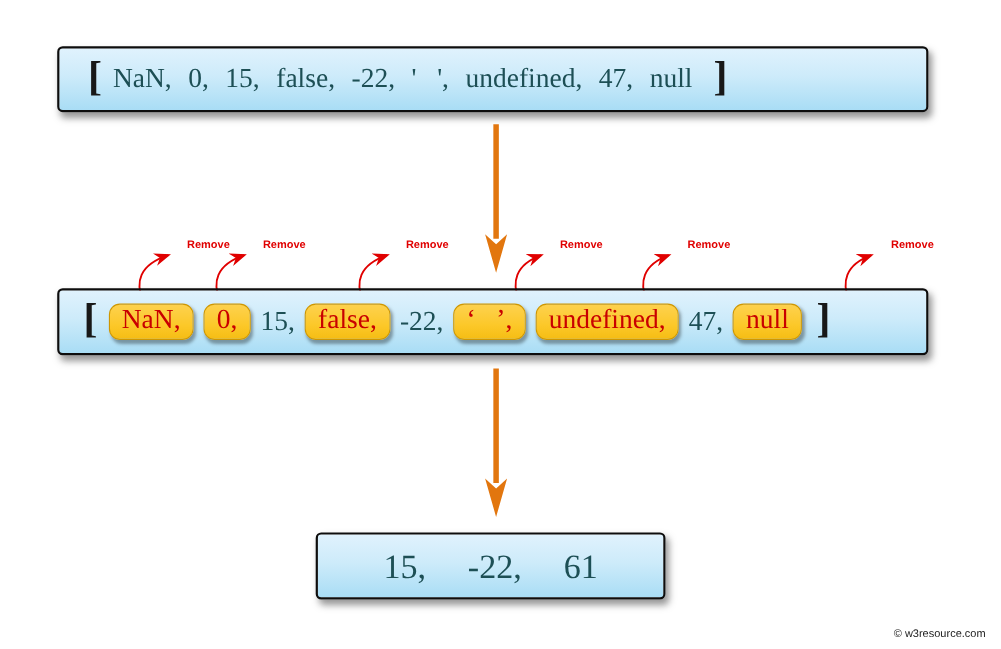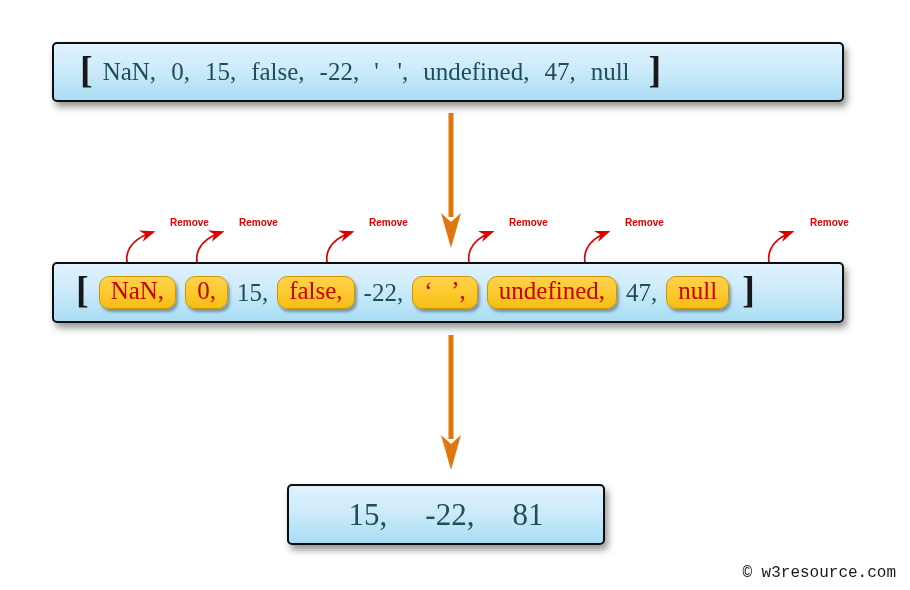--- a/index.html
+++ b/index.html
@@ -58,22 +58,22 @@
   .remove-curves{position:absolute;left:0;top:225px;width:910px;height:50px;pointer-events:none;}
   .remove-label{
     position:absolute;top:217px;
     font-family:"Liberation Sans","DejaVu Sans",sans-serif;
     font-size:10px;font-weight:bold;color:var(--remove-red);padding-left:34px;
   }
   .rl-1{left:136px;} .rl-2{left:205px;} .rl-3{left:335px;}
   .rl-4{left:475px;} .rl-5{left:591px;} .rl-6{left:776px;}
   .copyright{
     position:absolute;right:14px;bottom:8px;
-    font-family:Liberation Mono, monospace;
-    font-size:16px;color:var(--copyright-text);
+    font-family:Liberation Sans, sans-serif;
+    font-size:10px;color:var(--copyright-text);
   }
 </style>
 </head>
 <body>
 
 <div class="canvas">
 
   <div class="box top-box">
     <span class="bracket">[</span>
     <span class="item">NaN,</span>
@@ -129,18 +129,18 @@
   </div>
 
   <svg class="down-arrow arrow-2" viewBox="0 0 26 138">
     <line x1="13" y1="2" x2="13" y2="106" stroke="#e2760e" stroke-width="5"></line>
     <polygon points="3,102 13,137 23,102 13,111" fill="#e2760e"></polygon>
   </svg>
 
   <div class="box bottom-box">
     <span class="item">15,</span>
     <span class="item">-22,</span>
-    <span class="item">81</span>
+    <span class="item">61</span>
   </div>
 
   <div class="copyright">© w3resource.com</div>
 
 </div>
 
 </body></html>

